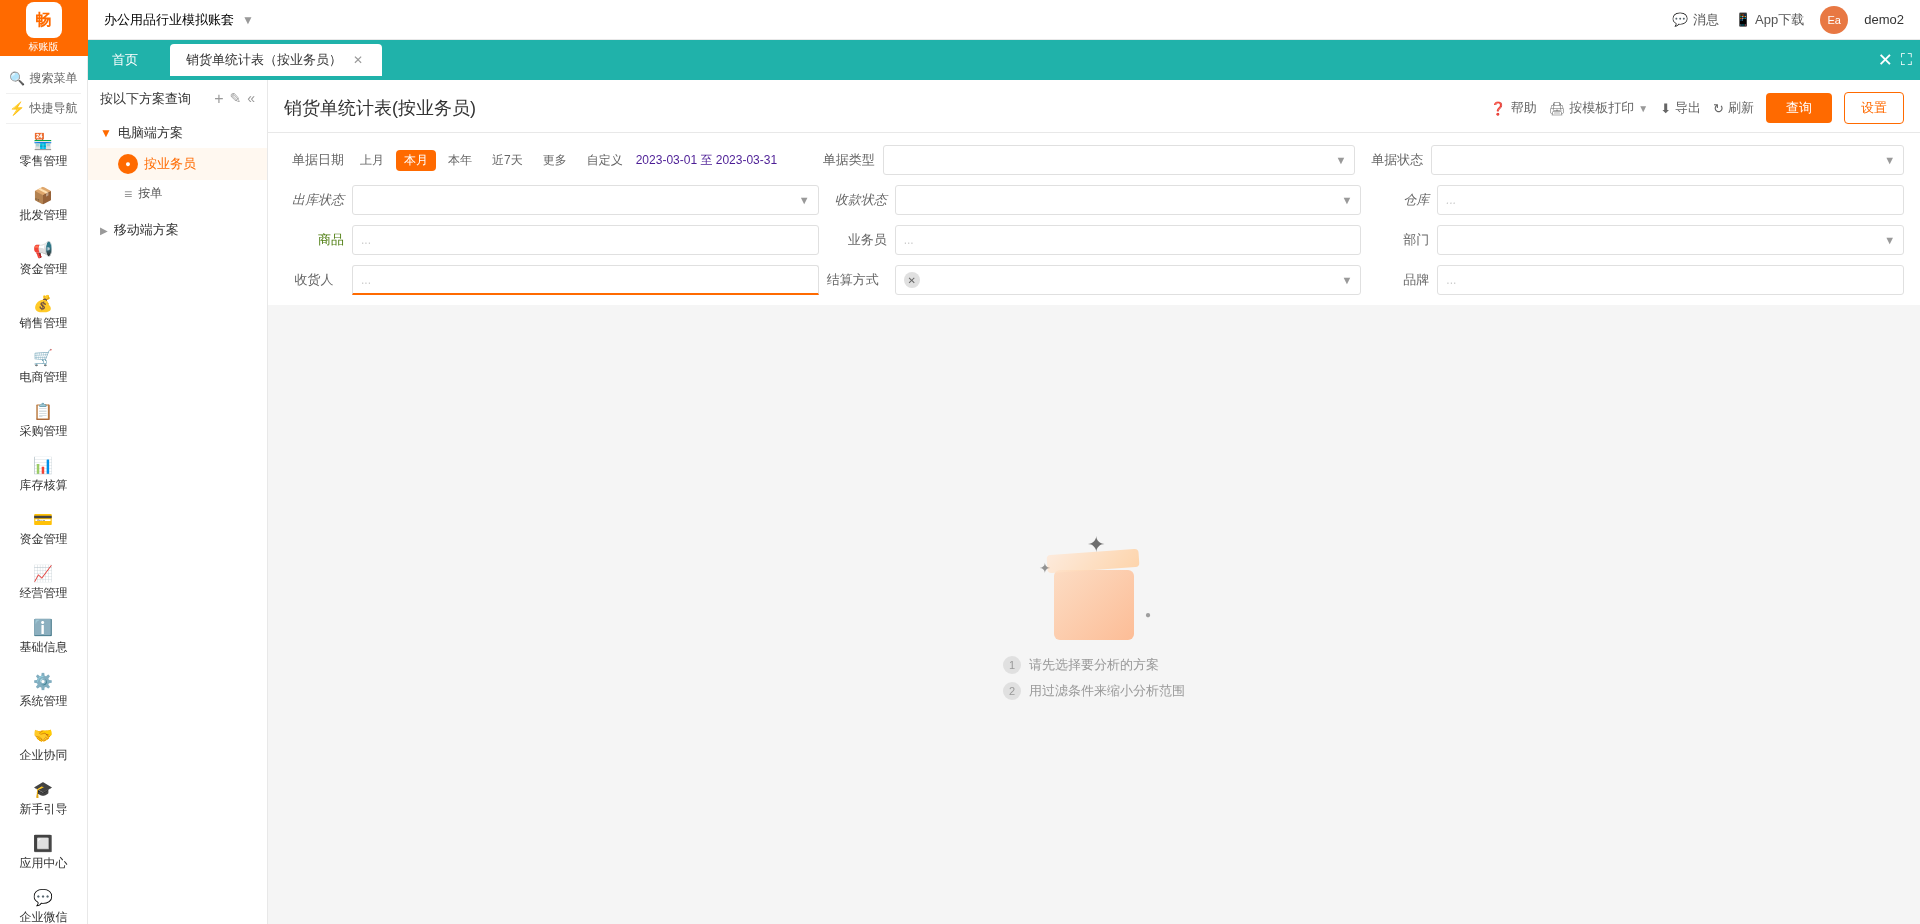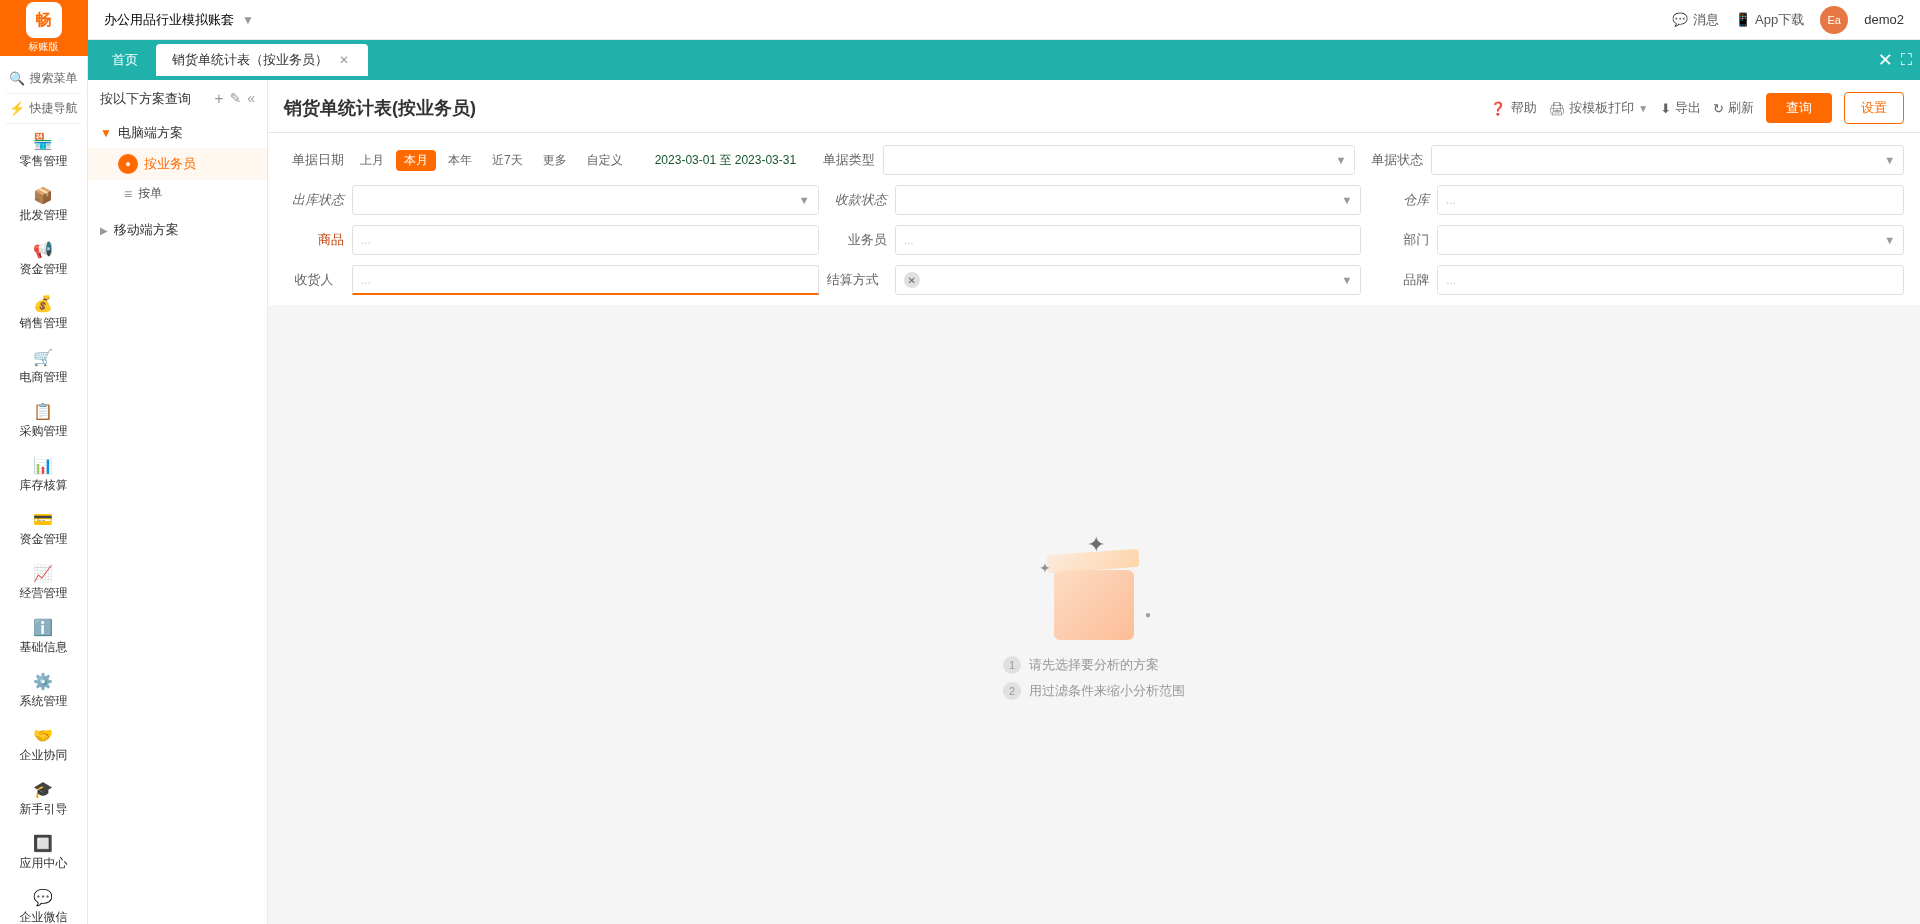--- a/index.html
+++ b/index.html
@@ -19,21 +19,21 @@
     
     .topbar { height: 40px; background: #fff; border-bottom: 1px solid #e8e8e8; display: flex; align-items: center; padding: 0 16px; justify-content: space-between; flex-shrink: 0; }
     .topbar-left { display: flex; align-items: center; gap: 8px; font-size: 13px; color: #333; }
     .topbar-title { color: #000000; }
     .topbar-dropdown { font-size: 12px; color: #999; cursor: pointer; }
     .topbar-right { display: flex; align-items: center; gap: 16px; font-size: 13px; color: #333; }
     .topbar-right .icon-btn { display: flex; align-items: center; gap: 4px; cursor: pointer; color: #555; font-size: 13px; }
     .avatar { width: 28px; height: 28px; border-radius: 50%; background: #ff6a00; color: #fff; display: flex; align-items: center; justify-content: center; font-size: 12px; cursor: pointer; overflow: hidden; }
 
     
-    .tabbar { height: 40px; background: #20b2aa; display: flex; align-items: center; padding: 0 0 0 8px; flex-shrink: 0; gap: 2px; }
+    .tabbar { height: 40px; background: #20b2aa; display: flex; align-items: center; padding: 0 0 0 8px; flex-shrink: 0; gap: 16px; }
     .tab { height: 32px; padding: 0 16px; display: flex; align-items: center; gap: 8px; border-radius: 4px 4px 0 0; cursor: pointer; font-size: 13px; }
     .tab.home { background: transparent; color: #fff; }
     .tab.active { background: #fff; color: #333; }
     .tab .tab-close { font-size: 12px; color: #999; cursor: pointer; width: 16px; height: 16px; display: flex; align-items: center; justify-content: center; border-radius: 50%; }
     .tabbar-right { margin-left: auto; display: flex; align-items: center; gap: 8px; padding-right: 8px; }
     .tabbar-right .icon-btn { color: #fff; cursor: pointer; font-size: 16px; }
 
     
     .page-area { flex: 1; display: flex; overflow: hidden; background: #f5f5f5; }
 
@@ -51,21 +51,21 @@
     .plan-sub-item { padding: 5px 12px 5px 36px; display: flex; align-items: center; gap: 6px; cursor: pointer; font-size: 12px; color: #555; }
     .plan-sub-icon { color: #999; font-size: 14px; }
     .mobile-group { padding: 4px 0; }
     .mobile-group-header { padding: 6px 12px; display: flex; align-items: center; gap: 6px; cursor: pointer; font-size: 13px; color: #333; }
     .chevron { font-size: 10px; color: #999; }
 
     
     .right-panel { flex: 1; display: flex; flex-direction: column; overflow: hidden; background: #f5f5f5; }
 
     .page-header { background: #fff; padding: 12px 16px 8px; border-bottom: 1px solid #e8e8e8; display: flex; align-items: center; justify-content: space-between; }
-    .page-title { font-size: 18px; color: #333; font-weight: 700; }
+    .page-title { font-size: 18px; color: #333; font-weight: 400; }
     .page-actions { display: flex; align-items: center; gap: 12px; }
     .action-btn { display: flex; align-items: center; gap: 4px; font-size: 13px; color: #666; cursor: pointer; }
     .primary-btn { background: #ff6a00; color: #fff; border: none; border-radius: 4px; padding: 6px 20px; font-size: 13px; cursor: pointer; }
     .secondary-btn { background: #fff; color: #ff6a00; border: 1px solid #ff6a00; border-radius: 4px; padding: 6px 16px; font-size: 13px; cursor: pointer; }
 
     .content-area { flex: 1; display: flex; flex-direction: column; align-items: center; justify-content: center; padding: 20px; }
     .empty-state { display: flex; flex-direction: column; align-items: center; gap: 16px; }
     .empty-hints { display: flex; flex-direction: column; gap: 8px; }
     .empty-hint { display: flex; align-items: center; gap: 8px; font-size: 13px; color: #999; }
     .hint-num { width: 18px; height: 18px; border-radius: 50%; background: #e0e0e0; color: #999; display: flex; align-items: center; justify-content: center; font-size: 11px; flex-shrink: 0; }
@@ -262,21 +262,21 @@
 
         <div style="display:flex;align-items:center;gap:8px;margin-bottom:10px;">
           <span style="width:60px;text-align:right;color:#666;font-size:13px;flex-shrink:0;">单据日期</span>
           <div style="display:flex;align-items:center;gap:4px;flex:1;">
             <button style="padding:2px 8px;border-radius:3px;font-size:12px;cursor:pointer;color:#666;background:transparent;border:none;">上月</button>
             <button style="padding:2px 8px;border-radius:4px;font-size:12px;cursor:pointer;color:#fff;background:#ff6a00;border:none;">本月</button>
             <button style="padding:2px 8px;border-radius:3px;font-size:12px;cursor:pointer;color:#666;background:transparent;border:none;">本年</button>
             <button style="padding:2px 8px;border-radius:3px;font-size:12px;cursor:pointer;color:#666;background:transparent;border:none;">近7天</button>
             <button style="padding:2px 8px;border-radius:3px;font-size:12px;cursor:pointer;color:#666;background:transparent;border:none;">更多</button>
             <button style="padding:2px 8px;border-radius:3px;font-size:12px;cursor:pointer;color:#666;background:transparent;border:none;">自定义</button>
-            <span style="font-size:12px;color:#14532d;margin-left:20px;">2023-03-01 至 2023-03-31</span>
+            <span style="font-size:12px;color:#4c1d95;margin-left:1px;">2023-03-01 至 2023-03-31</span>
           </div>
           <span style="width:60px;text-align:right;color:#666;font-size:13px;flex-shrink:0;">单据类型</span>
           <div style="flex:1;height:30px;border:1px solid #e0e0e0;border-radius:3px;padding:0 8px;background:#fff;display:flex;align-items:center;justify-content:space-between;cursor:pointer;">
             <span style="color:#ccc;font-size:12px;"></span>
             <span style="color:#999;font-size:11px;">▼</span>
           </div>
           <span style="width:60px;text-align:right;color:#666;font-size:13px;flex-shrink:0;">单据状态</span>
           <div style="flex:1;height:30px;border:1px solid #e0e0e0;border-radius:3px;padding:0 8px;background:#fff;display:flex;align-items:center;justify-content:space-between;cursor:pointer;">
             <span style="color:#ccc;font-size:12px;"></span>
             <span style="color:#999;font-size:11px;">▼</span>
@@ -294,21 +294,21 @@
             <span style="color:#ccc;"></span>
             <span style="color:#999;font-size:11px;">▼</span>
           </div>
           <span style="width:60px;text-align:right;color:#666;font-size:13px;flex-shrink:0;">仓库</span>
           <div style="flex:1;height:30px;border:1px solid #e0e0e0;border-radius:3px;padding:0 8px;background:#fff;display:flex;align-items:center;justify-content:space-between;cursor:pointer;">
             <span style="color:#ccc;font-size:12px;">...</span>
           </div>
         </div>
 
         <div style="display:flex;align-items:center;gap:8px;margin-bottom:10px;">
-          <span style="width:60px;text-align:right;color:#c2410c;font-size:13px;flex-shrink:0;">商品</span>
+          <span style="width:60px;text-align:right;color:#4d7c0f;font-size:13px;flex-shrink:0;">商品</span>
           <div style="flex:1;height:30px;border:1px solid #e0e0e0;border-radius:3px;padding:0 8px;background:#fff;display:flex;align-items:center;justify-content:space-between;cursor:pointer;">
             <span style="color:#ccc;font-size:12px;">...</span>
           </div>
           <span style="width:60px;text-align:right;color:#666;font-size:13px;flex-shrink:0;">业务员</span>
           <div style="flex:1;height:30px;border:1px solid #e0e0e0;border-radius:3px;padding:0 8px;background:#fff;display:flex;align-items:center;justify-content:space-between;cursor:pointer;">
             <span style="color:#ccc;font-size:12px;">...</span>
           </div>
           <span style="width:60px;text-align:right;color:#666;font-size:13px;flex-shrink:0;">部门</span>
           <div style="flex:1;height:30px;border:1px solid #e0e0e0;border-radius:3px;padding:0 8px;background:#fff;display:flex;align-items:center;justify-content:space-between;cursor:pointer;">
             <span style="color:#ccc;"></span>

